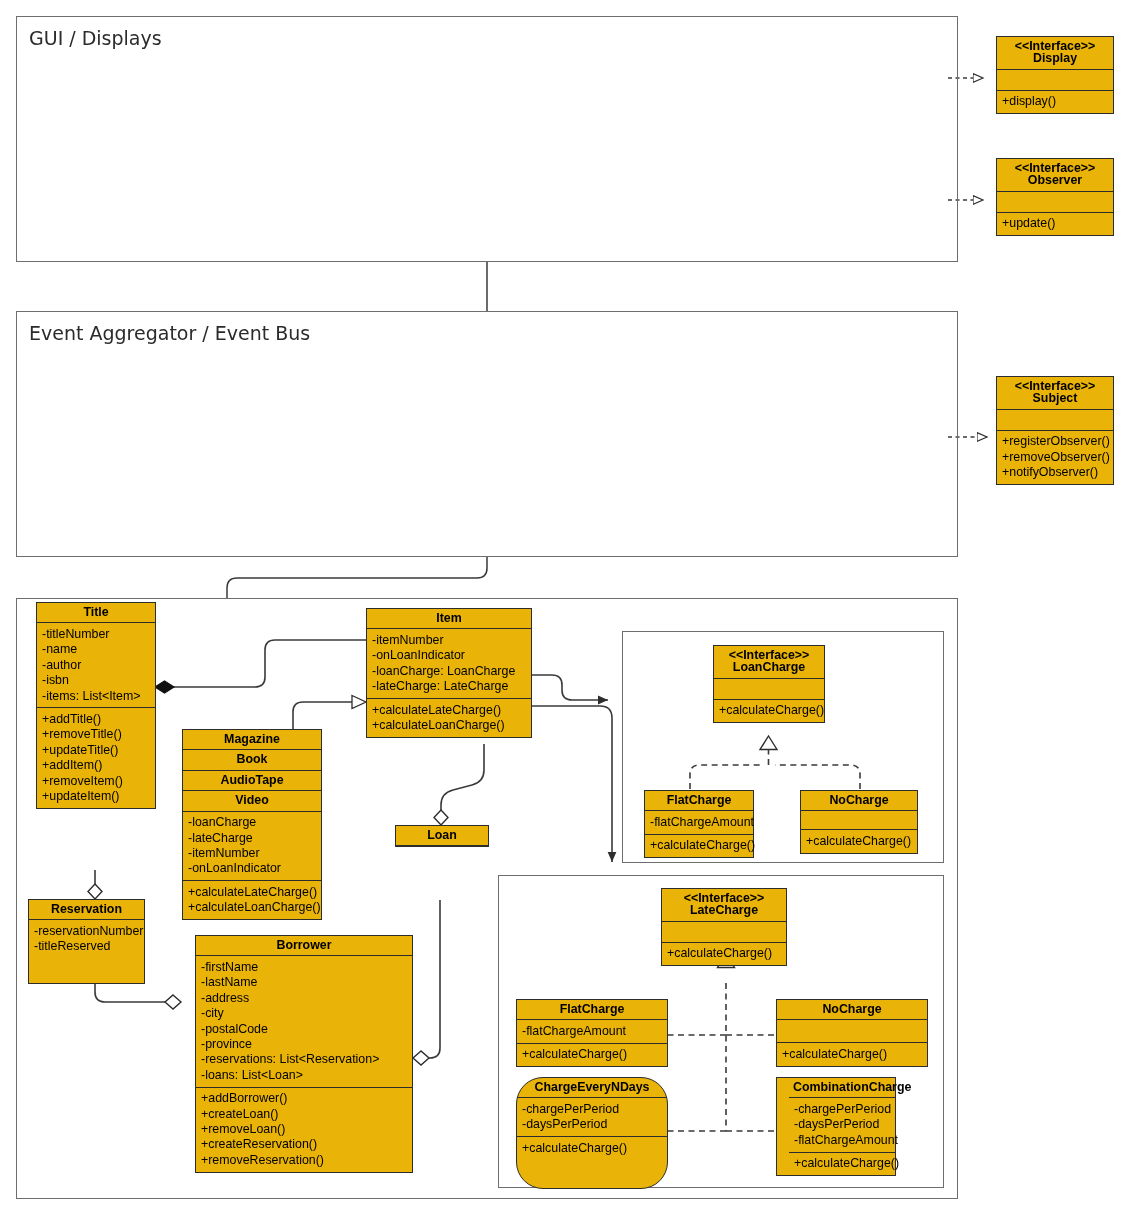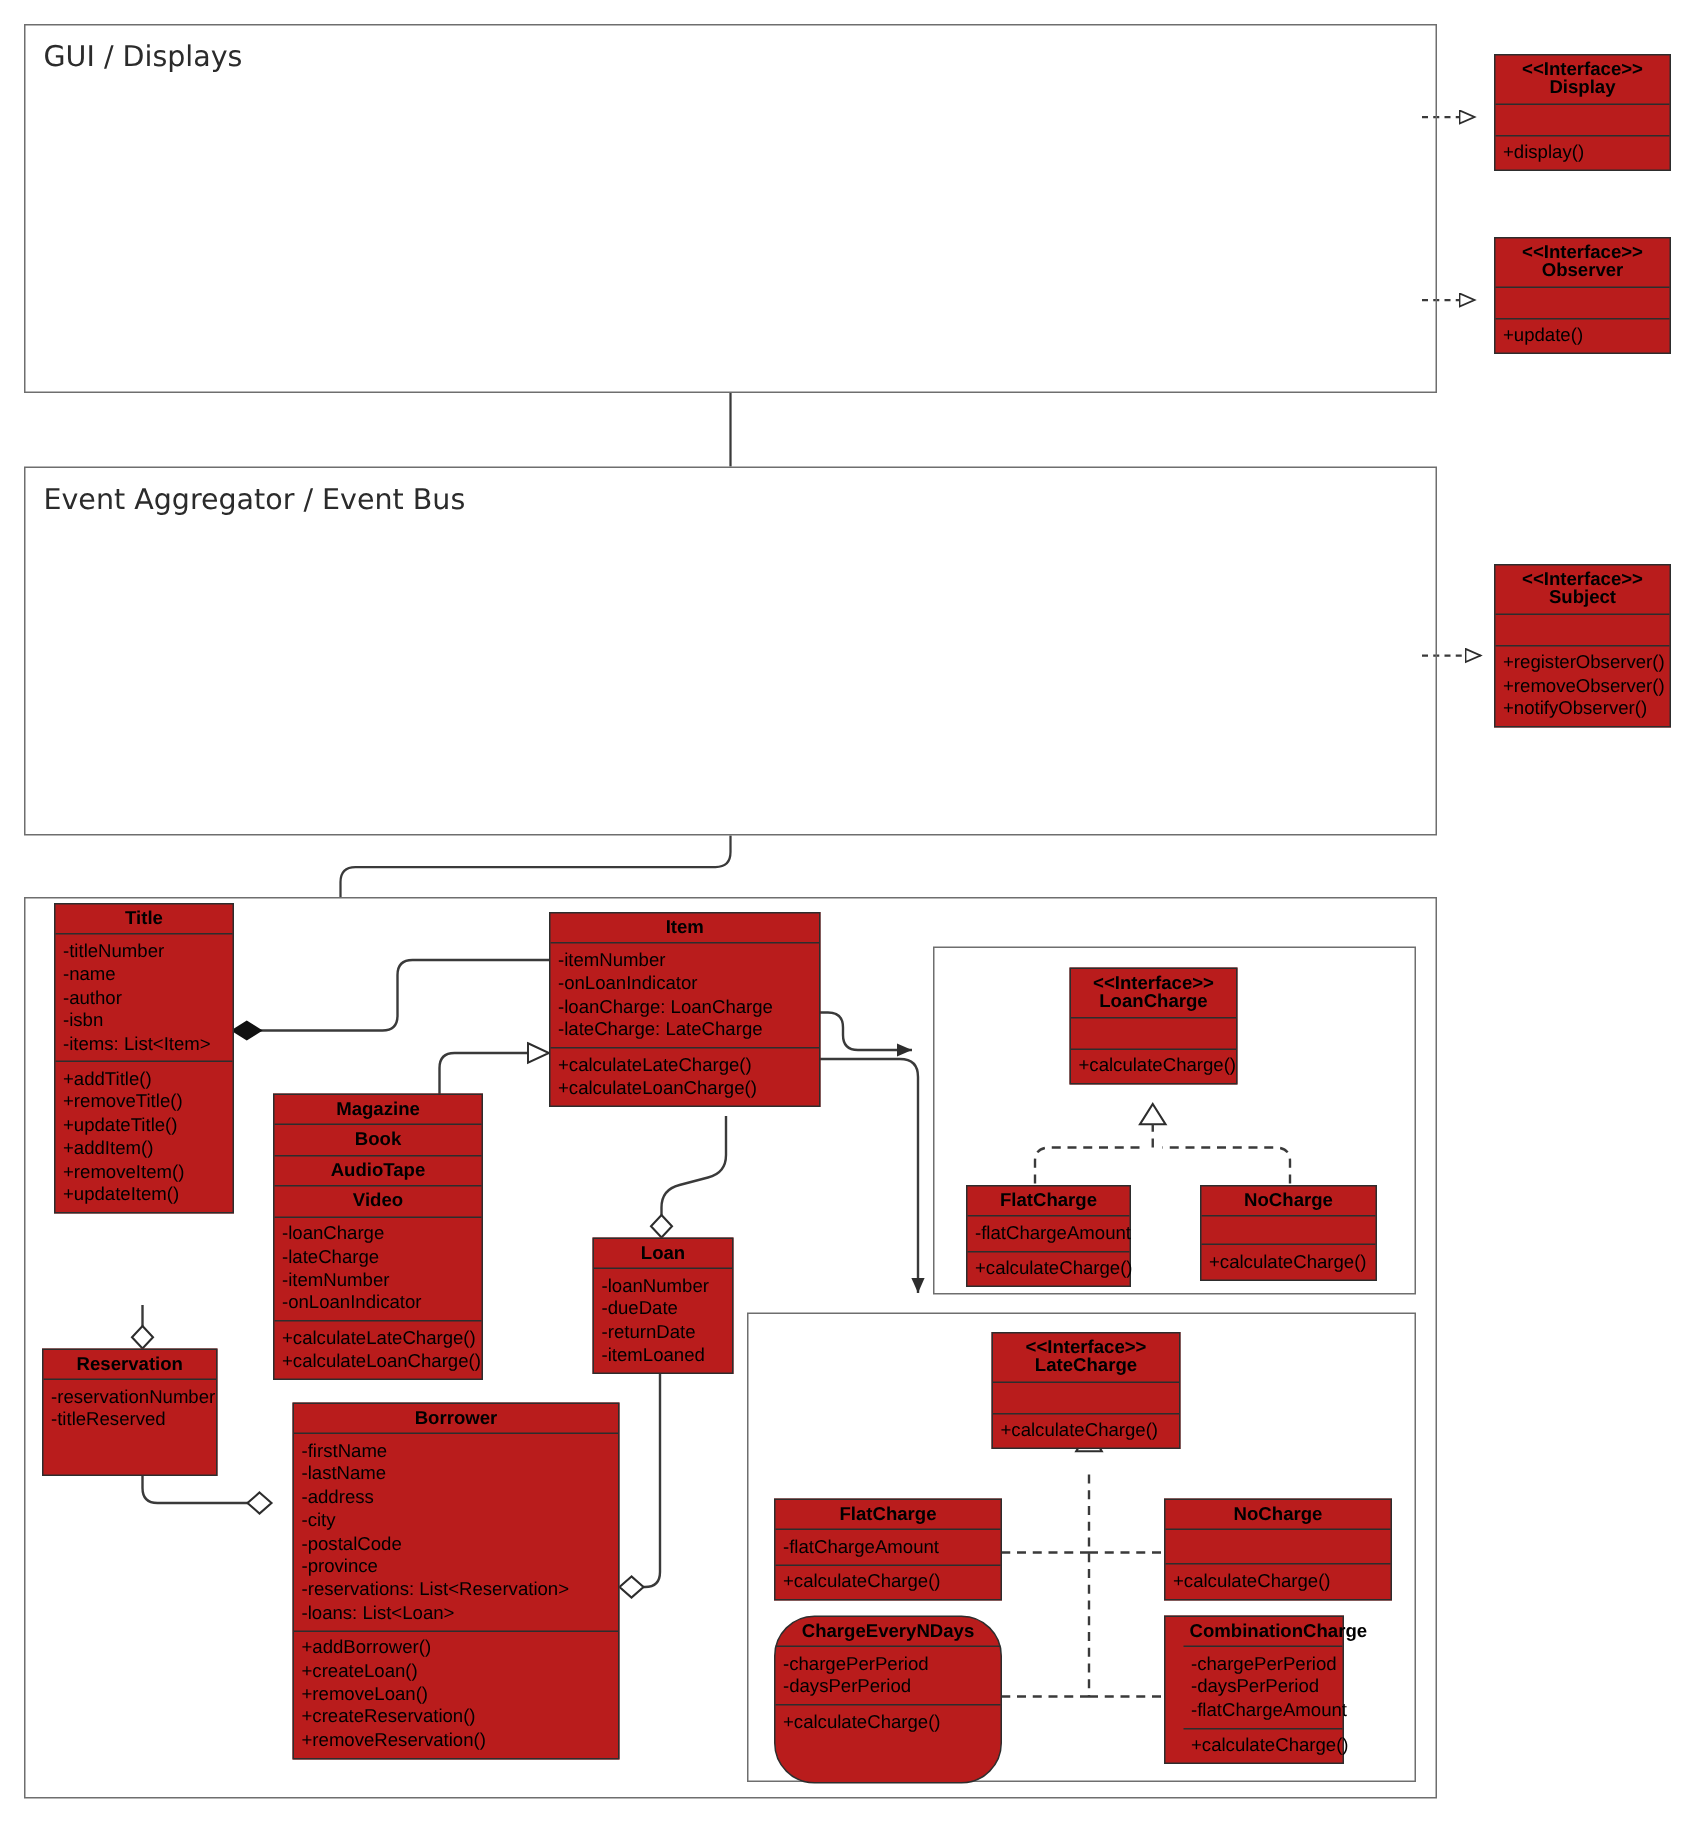--- a/index.html
+++ b/index.html
@@ -9,21 +9,21 @@
   #canvas{position:absolute;left:0;top:0;width:1138px;height:1217px;overflow:hidden;}
 
   
   .panel{position:absolute;border:1px solid #6e6e6e;background:transparent;box-sizing:border-box;}
   .panel-title{position:absolute;font-size:19px;color:#2b2b2b;white-space:nowrap;
                font-family:"DejaVu Sans","Liberation Sans",sans-serif;font-weight:400;}
   .subpanel{position:absolute;border:1px solid #6e6e6e;box-sizing:border-box;background:transparent;}
 
   
   .cls{position:absolute;box-sizing:border-box;border:1.4px solid #2d2d2d;
-       background:#b91c1c;color:#000;font-size:12.4px;line-height:1.0;}
+       background:#eab308;color:#000;font-size:12.4px;line-height:1.0;}
   .cls .hdr{text-align:center;font-weight:bold;padding:3px 4px 4px 4px;
             border-bottom:1.4px solid #2d2d2d;white-space:nowrap;}
   .cls .hdr.stereo{padding-top:3px;}
   .cls .stereo-line{display:block;font-weight:bold;}
   .cls .compart{padding:3px 4px 4px 5px;border-bottom:1.4px solid #2d2d2d;}
   .cls .compart:last-child{border-bottom:none;}
   .cls .compart.empty{height:20px;padding:0;}
   .cls .row{display:block;white-space:nowrap;padding:1.5px 0 1.5px 0;}
   .cls .hdr.sub{border-bottom:1.4px solid #2d2d2d;}
 
@@ -203,21 +203,21 @@
   </div>
 
   <div class="cls" style="left:28px;top:899px;width:117px;">
     <div class="hdr">Reservation</div>
     <div class="compart" style="height:56px;">
       <span class="row">-reservationNumber</span>
       <span class="row">-titleReserved</span>
     </div>
   </div>
 
-  <div class="cls" style="left:366px;top:608px;width:181px;">
+  <div class="cls" style="left:366px;top:608px;width:166px;">
     <div class="hdr">Item</div>
     <div class="compart">
       <span class="row">-itemNumber</span>
       <span class="row">-onLoanIndicator</span>
       <span class="row">-loanCharge: LoanCharge</span>
       <span class="row">-lateCharge: LateCharge</span>
     </div>
     <div class="compart">
       <span class="row">+calculateLateCharge()</span>
       <span class="row">+calculateLoanCharge()</span>
@@ -236,26 +236,20 @@
       <span class="row">-onLoanIndicator</span>
     </div>
     <div class="compart">
       <span class="row">+calculateLateCharge()</span>
       <span class="row">+calculateLoanCharge()</span>
     </div>
   </div>
 
   <div class="cls" style="left:395px;top:825px;width:94px;">
     <div class="hdr">Loan</div>
-    <div class="compart">
-      <span class="row">-loanNumber</span>
-      <span class="row">-dueDate</span>
-      <span class="row">-returnDate</span>
-      <span class="row">-itemLoaned</span>
-    </div>
   </div>
 
   <div class="cls" style="left:195px;top:935px;width:218px;">
     <div class="hdr">Borrower</div>
     <div class="compart">
       <span class="row">-firstName</span>
       <span class="row">-lastName</span>
       <span class="row">-address</span>
       <span class="row">-city</span>
       <span class="row">-postalCode</span>

